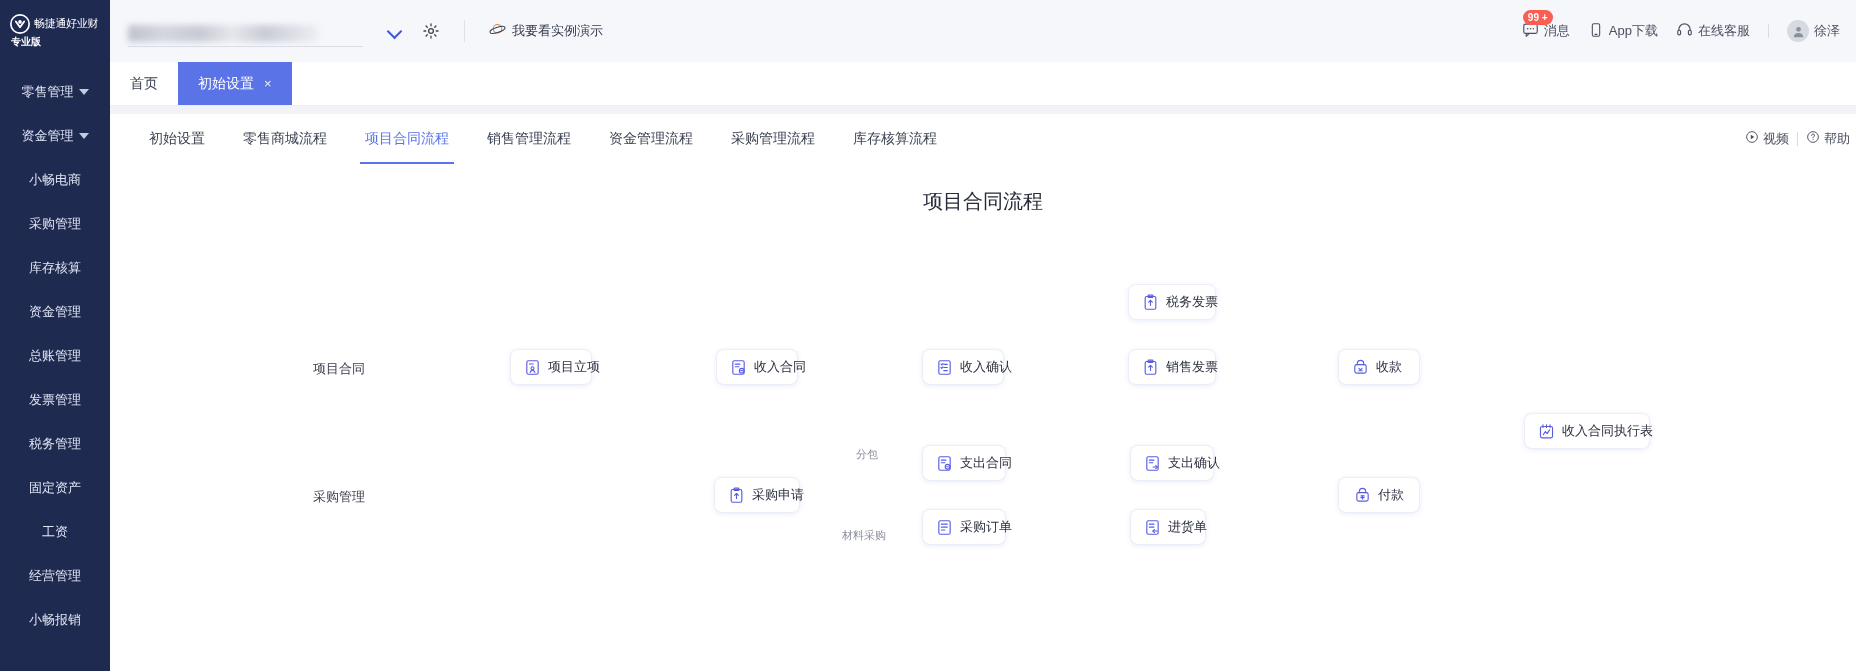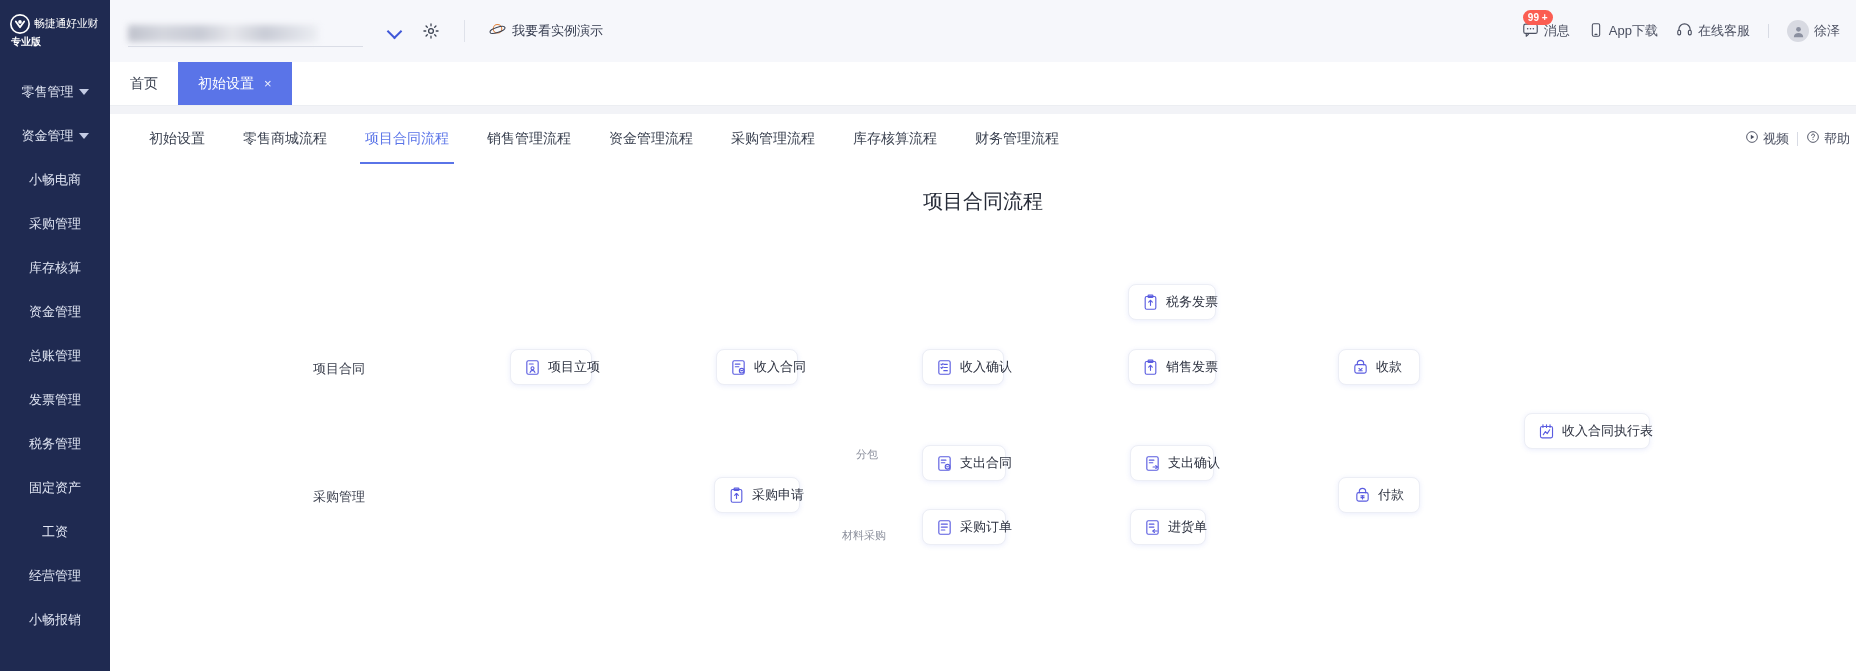--- a/index.html
+++ b/index.html
@@ -255,21 +255,20 @@
 
     <div class="content-tabs">
       <div style="display:flex;align-items:center;" id="content-tabs-list">
           <div class="ctab">初始设置</div>
           <div class="ctab">零售商城流程</div>
           <div class="ctab active">项目合同流程</div>
           <div class="ctab">销售管理流程</div>
           <div class="ctab">资金管理流程</div>
           <div class="ctab">采购管理流程</div>
           <div class="ctab">库存核算流程</div>
-          <div class="ctab">财务管理流程</div>
         </div>
       <div class="ctabs-right">
         <span class="mini-link">
           <span>
             <svg viewBox="0 0 24 24" width="14" height="14" fill="none" stroke="#4a4f60" stroke-width="1.6">
               <circle cx="12" cy="12" r="9.2"></circle>
               <path d="M10 8.3 L16 12 L10 15.7 Z" fill="#4a4f60" stroke="none"></path>
             </svg>
           </span>
           <span>视频</span>

